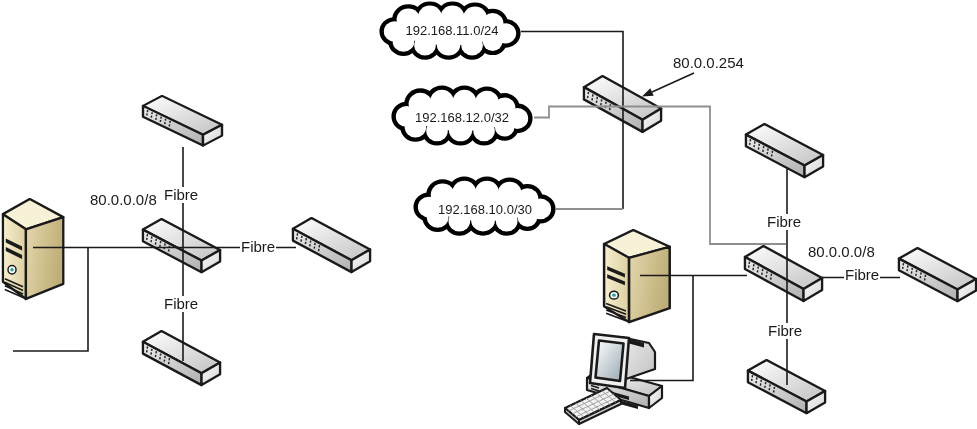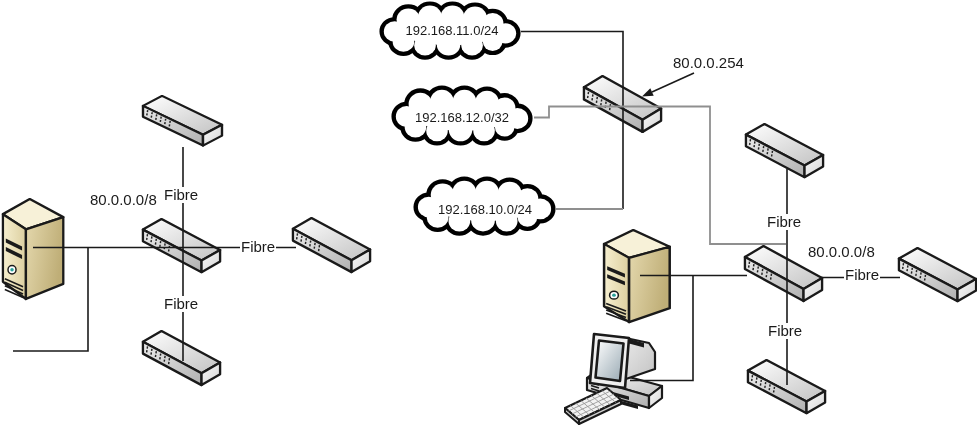--- a/index.html
+++ b/index.html
@@ -195,21 +195,21 @@
   </g>
 
   <g>
     <line x1="694" y1="73" x2="652" y2="92" stroke="#1a1a1a" stroke-width="1.6"></line>
     <polygon points="642,96.5 650.3,88.2 653.7,95.8" fill="#1a1a1a"></polygon>
   </g>
 </svg>
 
 <div class="lbl ip" style="left:396px;top:24px;width:112px;">192.168.11.0/24</div>
 <div class="lbl ip" style="left:406px;top:111px;width:112px;">192.168.12.0/32</div>
-<div class="lbl ip" style="left:429px;top:203px;width:112px;">192.168.10.0/24</div>
+<div class="lbl ip" style="left:429px;top:203px;width:112px;">192.168.10.0/30</div>
 
 <div class="lbl" style="left:656px;top:55px;margin-left:16px;">80.0.0.254</div>
 
 <div class="lbl" style="left:89px;top:192px;">80.0.0.0/8</div>
 <div class="lbl" style="left:163px;top:187px;">Fibre</div>
 <div class="lbl" style="left:240px;top:239px;">Fibre</div>
 <div class="lbl" style="left:163px;top:296px;">Fibre</div>
 
 <div class="lbl" style="left:766px;top:214px;">Fibre</div>
 <div class="lbl" style="left:807px;top:244px;">80.0.0.0/8</div>

